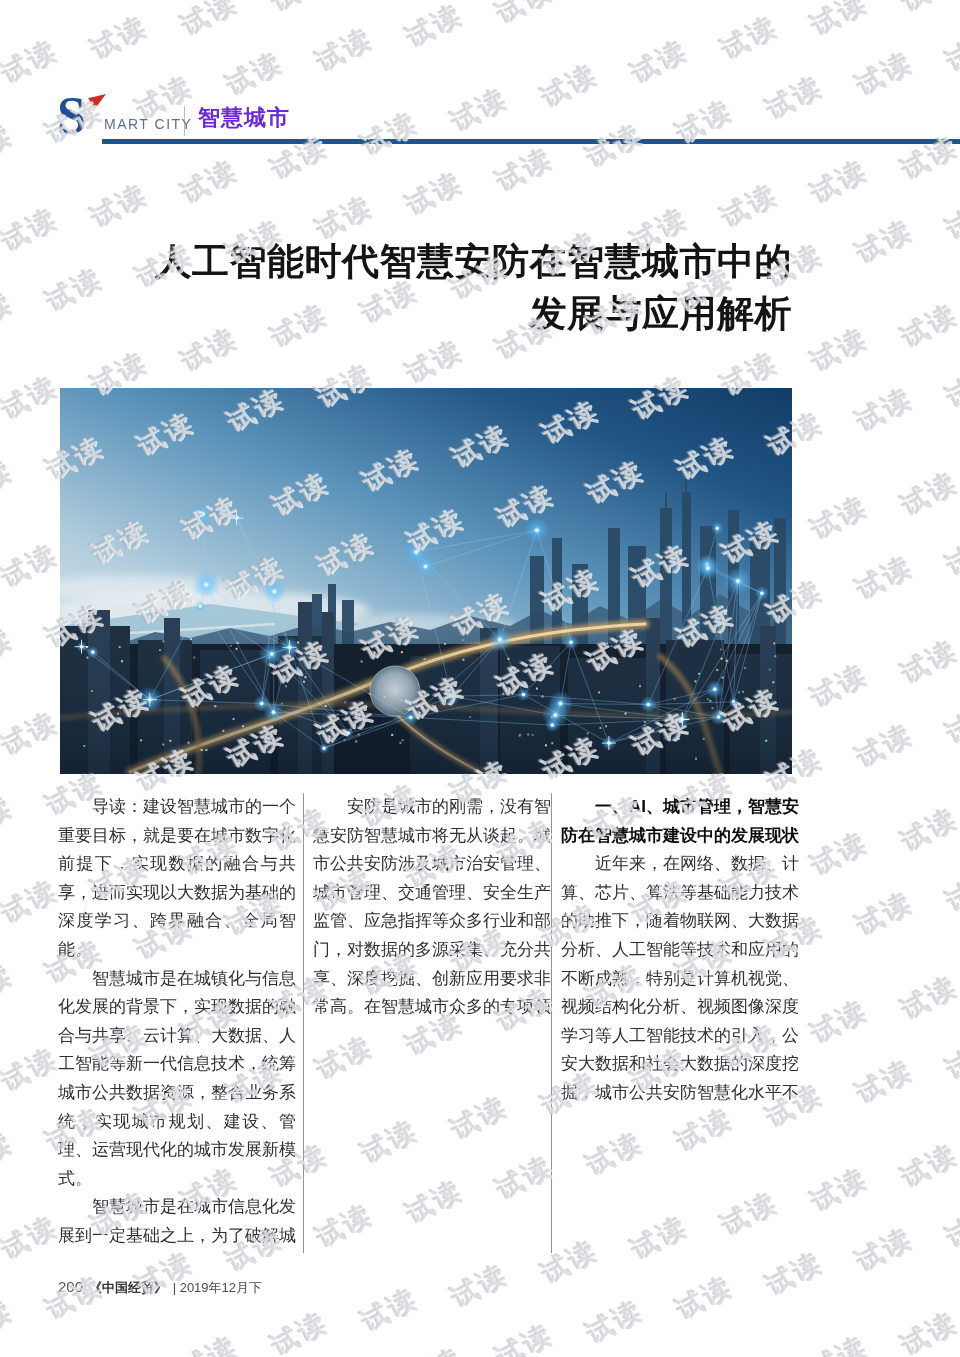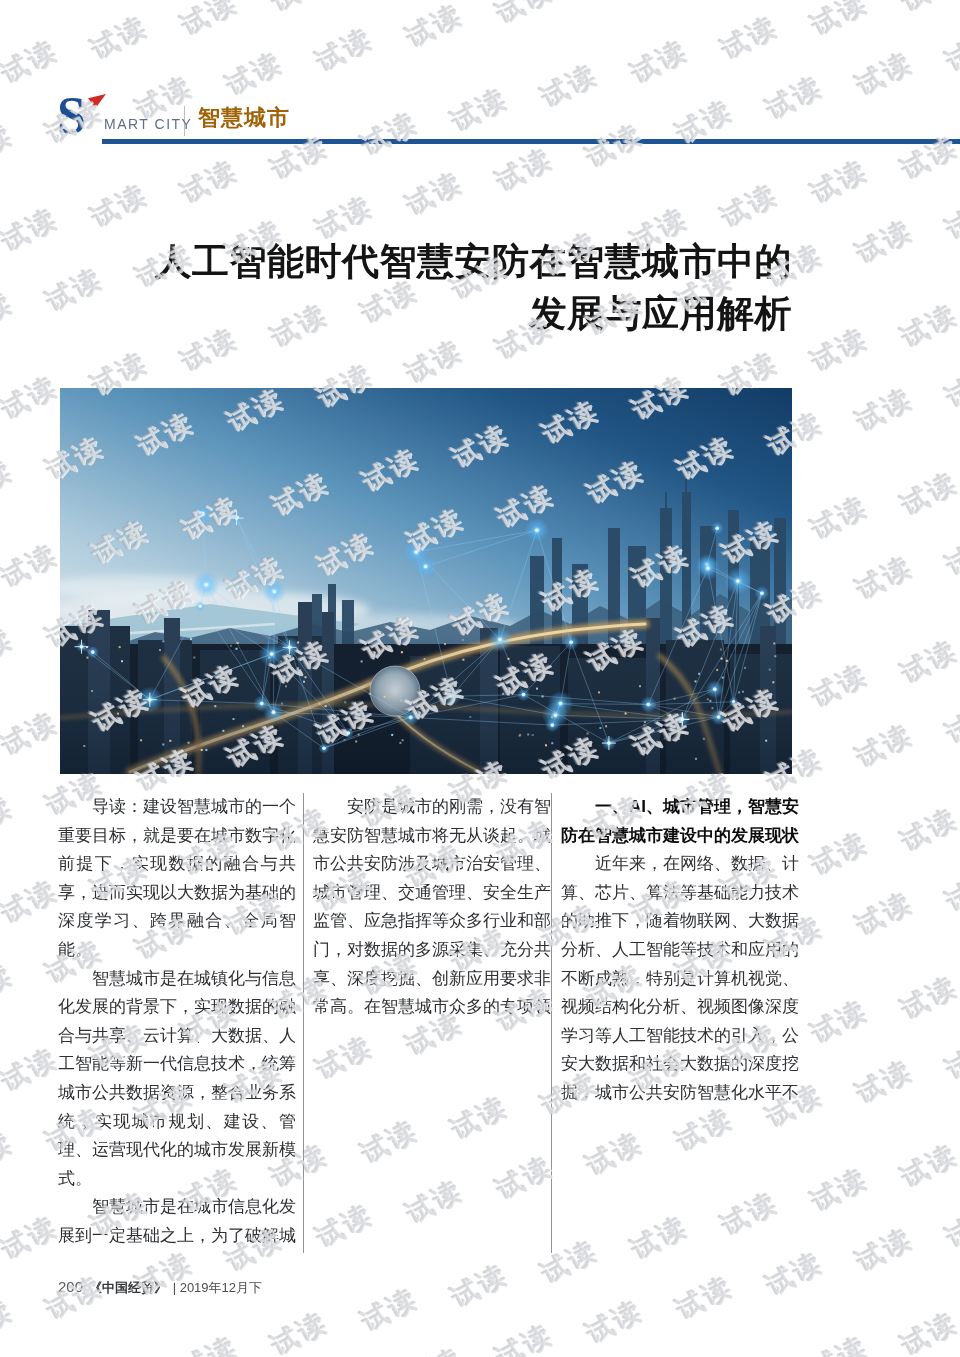--- a/index.html
+++ b/index.html
@@ -28,21 +28,21 @@
     background:#cf2a28; clip-path:polygon(0 30%, 100% 0, 42% 100%);
     z-index:3;
   }
   .logo-rest {
     position:absolute; left:104px; top:116px; font-size:14px; letter-spacing:1.5px;
     color:#5f6f85; z-index:2;
   }
   .logo-divider { position:absolute; left:184px; top:106px; width:1px; height:30px; background:#b9bfc6; }
   .section-label {
     position:absolute; left:198px; top:103px; font-size:22px; font-weight:700;
-    color:#a16207; letter-spacing:1px;
+    color:#6d28d9; letter-spacing:1px;
   }
   .header-rule { position:absolute; left:102px; top:139px; width:858px; height:5px; background:#1d5493; }
   
   .title-wrap { position:absolute; left:60px; top:236px; width:732px; text-align:right; z-index:1; }
   .title-line { font-size:37px; line-height:52px; font-weight:700; color:#141414; letter-spacing:0.5px; }
   
   .hero { position:absolute; left:60px; top:388px; width:732px; height:386px; z-index:1; }
   
   .text-area { position:absolute; left:58px; top:793px; width:741px; height:462px; z-index:1; }
   .col { position:absolute; top:0; width:238px; }

